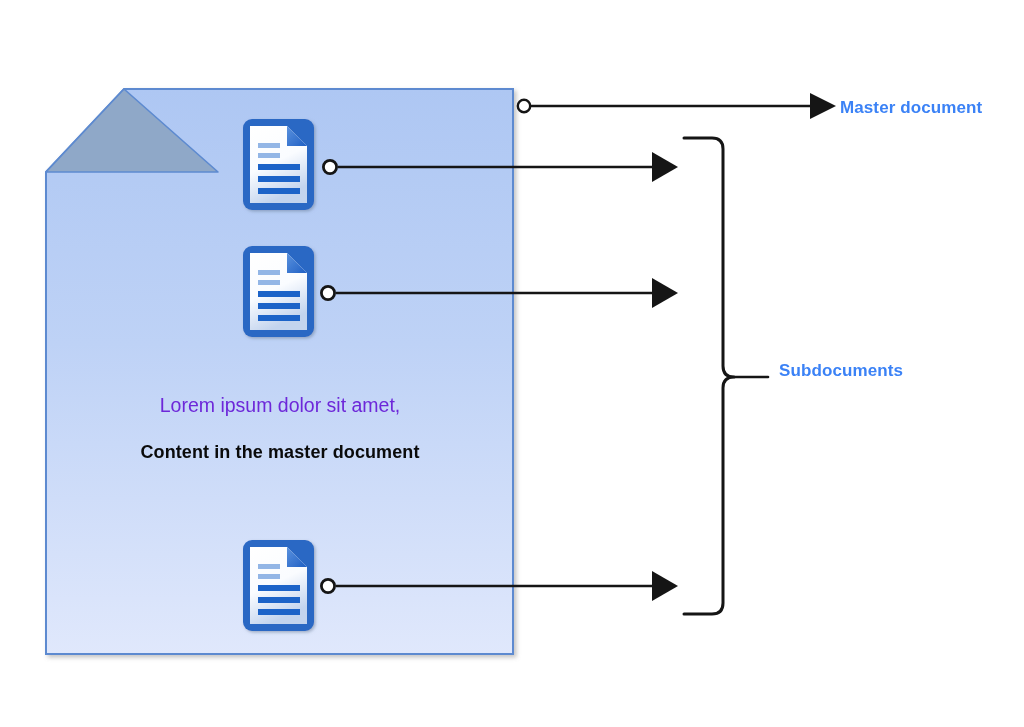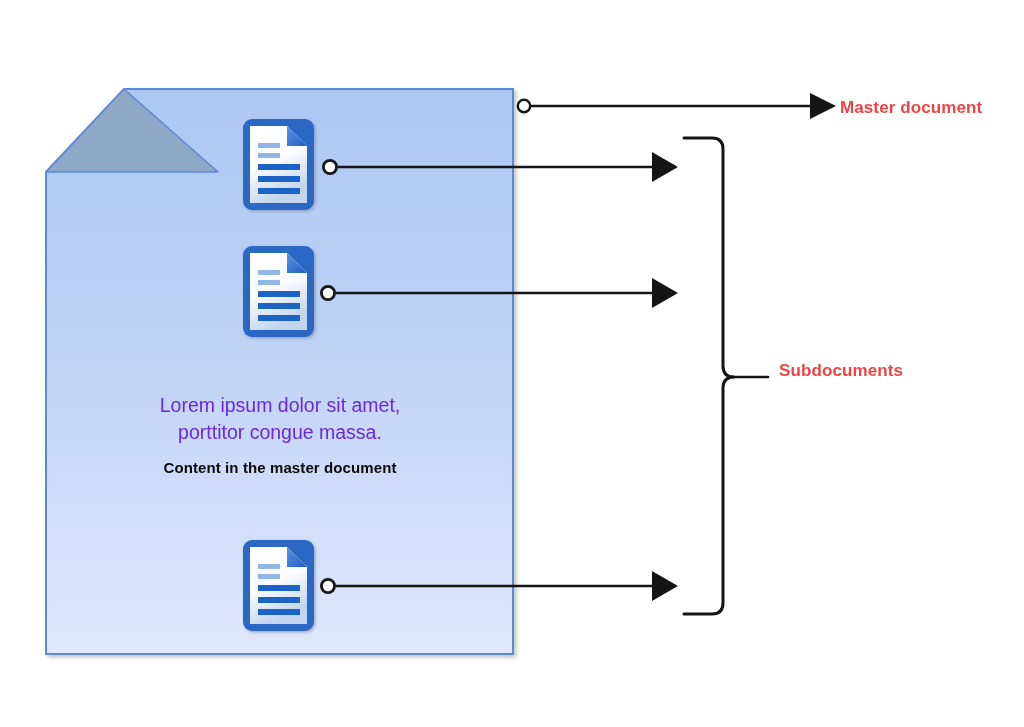--- a/index.html
+++ b/index.html
@@ -20,21 +20,21 @@
     left: 0; top: 0;
     width: 1024px;
     height: 727px;
   }
 
   .label {
     position: absolute;
     font-family: "Liberation Sans", sans-serif;
     font-weight: bold;
     font-size: 17px;
-    color: #ef4444;
+    color: #3b82f6;
     white-space: nowrap;
     letter-spacing: 0.1px;
   }
   #master-document-label { left: 840px; top: 98px; }
   #subdocuments-label    { left: 779px; top: 361px; }
 
   
   #master-text-block {
     position: absolute;
     left: 78px;
@@ -44,25 +44,25 @@
     line-height: 27px;
   }
   #master-text-block .body-text {
     font-family: "Liberation Sans", sans-serif;
     font-size: 19.5px;
     color: #6d28d9;
     display: block;
   }
   #master-text-block .emph-text {
     font-family: "Liberation Sans", sans-serif;
-    font-size: 15px;
+    font-size: 18px;
     font-weight: bold;
     color: #0a0a0a;
     display: block;
-    margin-top: 8px;
+    margin-top: 20px;
     letter-spacing: 0.1px;
   }
 </style>
 </head>
 <body>
 
 <svg id="canvas" viewBox="0 0 1024 727">
   <defs>
 
     <linearGradient id="pageGrad" x1="0" y1="0" x2="0" y2="1">
@@ -173,15 +173,14 @@
     <line x1="734" y1="377" x2="768" y2="377" stroke-width="2.6"></line>
   </g>
 </svg>
 
 <div class="label" id="master-document-label">Master document</div>
 
 <div class="label" id="subdocuments-label">Subdocuments</div>
 
 <div id="master-text-block">
   <span class="body-text">Lorem ipsum dolor sit amet,</span>
-  <span class="body-text">porttitor congue massa.</span>
   <span class="emph-text">Content in the master document</span>
 </div>
 
 </body></html>

